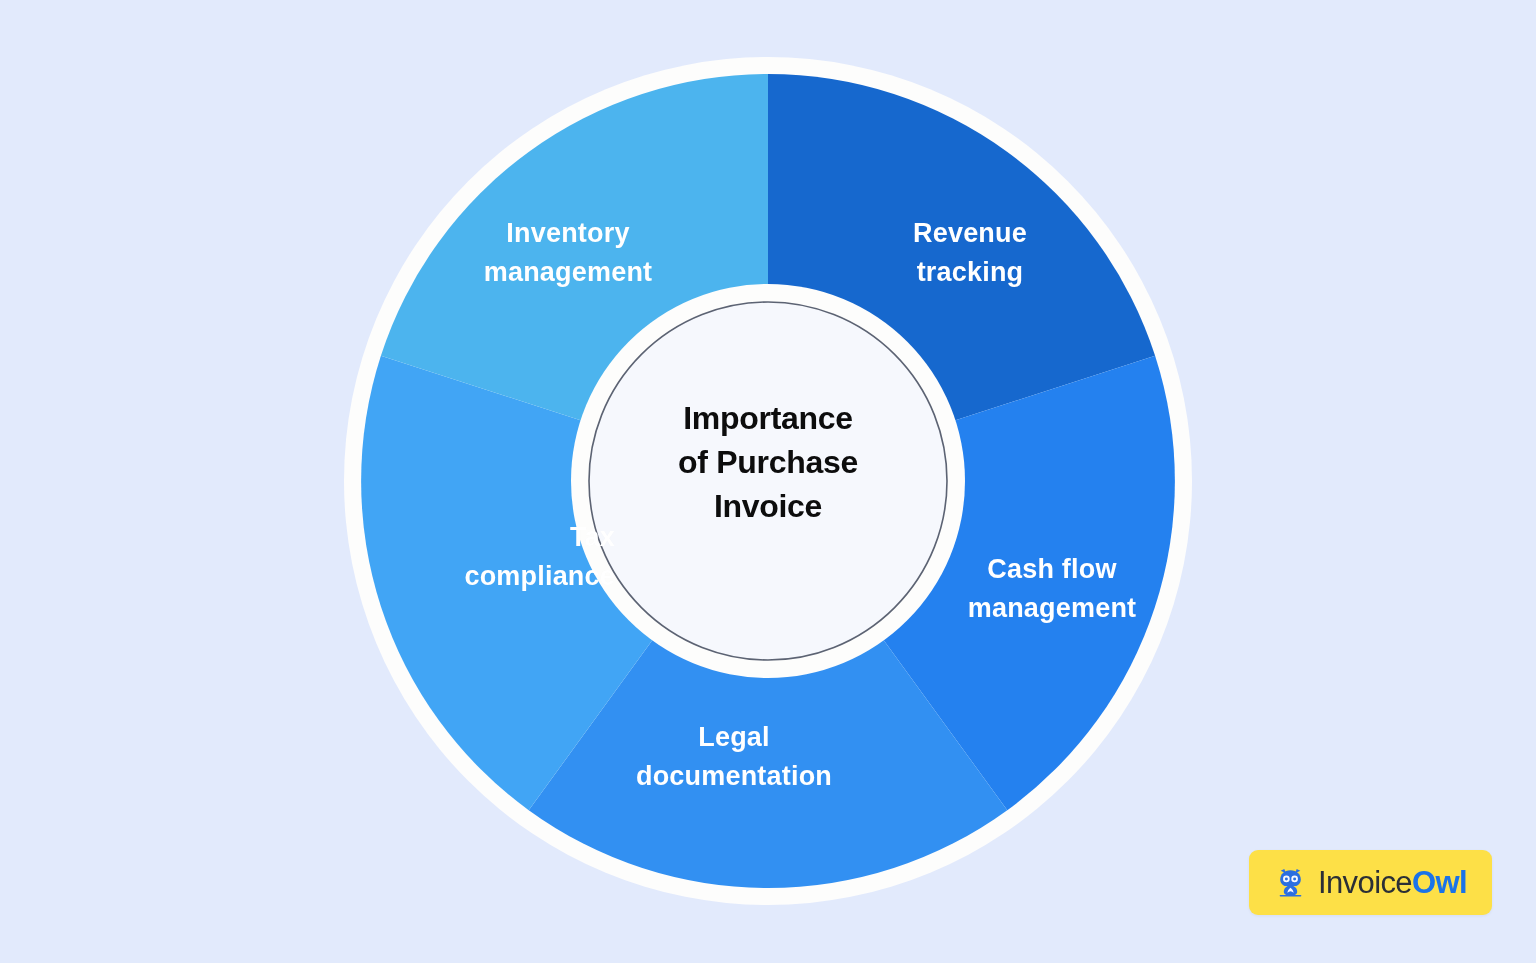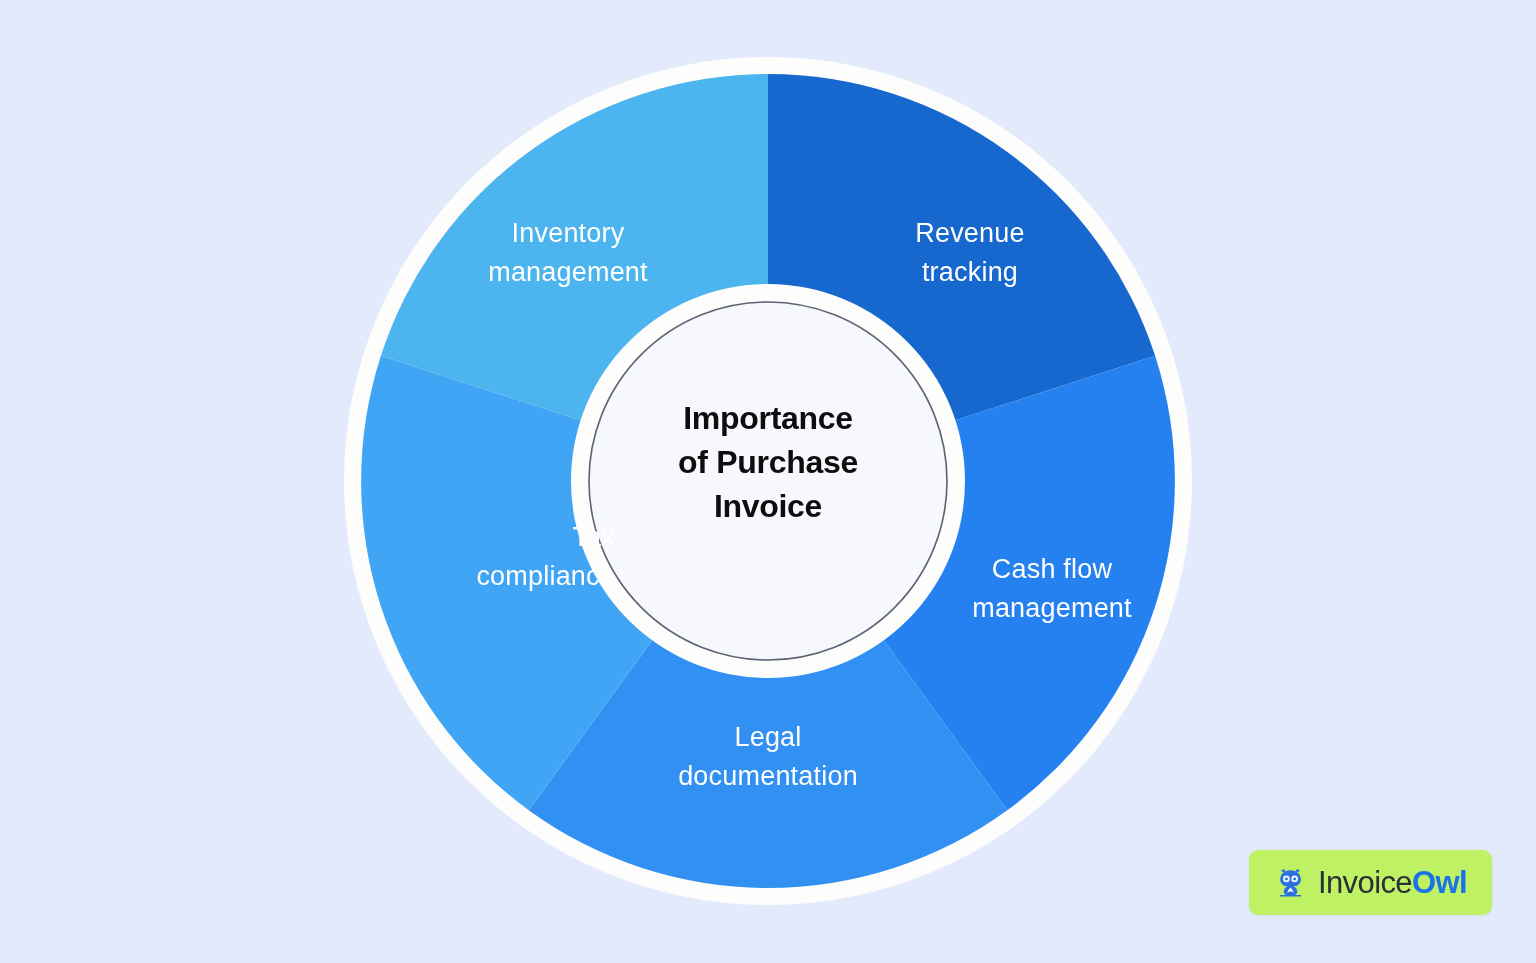--- a/index.html
+++ b/index.html
@@ -29,32 +29,32 @@
     width: 1536px;
     height: 963px;
   }
 
   
   .seg-label {
     position: absolute;
     color: #ffffff;
     font-family: "Liberation Sans", sans-serif;
     font-size: 27px;
-    font-weight: 400;
+    font-weight: 700;
     line-height: 1.45;
     text-align: center;
     width: 260px;
     letter-spacing: 0.2px;
     text-shadow: 0 0 1px rgba(0,0,0,0.03);
     white-space: pre-line;
   }
 
   #label-revenue        { left: 840px;  top: 214px; }
   #label-cashflow       { left: 922px;  top: 518px; margin-top: 32px; }
-  #label-legal          { left: 638px;  top: 718px; }
+  #label-legal          { left: 604px;  top: 718px; }
   #label-tax            { left: 355px;  top: 518px; text-align: right; }
   #label-inventory      { left: 438px;  top: 214px; }
 
   
   .hub-text {
     position: absolute;
     left: 588px;
     top: 396px;
     width: 360px;
     text-align: center;
@@ -67,21 +67,21 @@
     white-space: pre-line;
   }
 
   
   .logo-badge {
     position: absolute;
     left: 1249px;
     top: 850px;
     width: 243px;
     height: 65px;
-    background: #bef264;
+    background: #fde047;
     border-radius: 9px;
     display: flex;
     align-items: center;
     justify-content: center;
     gap: 11px;
     box-shadow: 0 1px 3px rgba(20,40,90,0.06);
   }
   .logo-owl {
     width: 33px;
     height: 33px;

